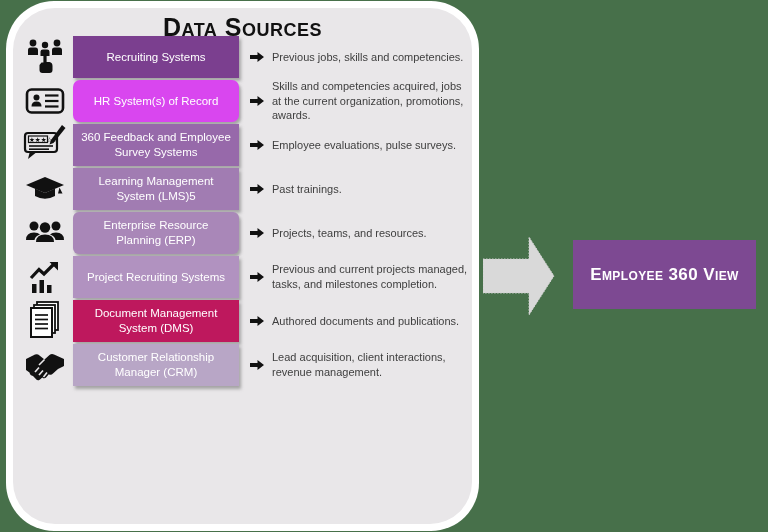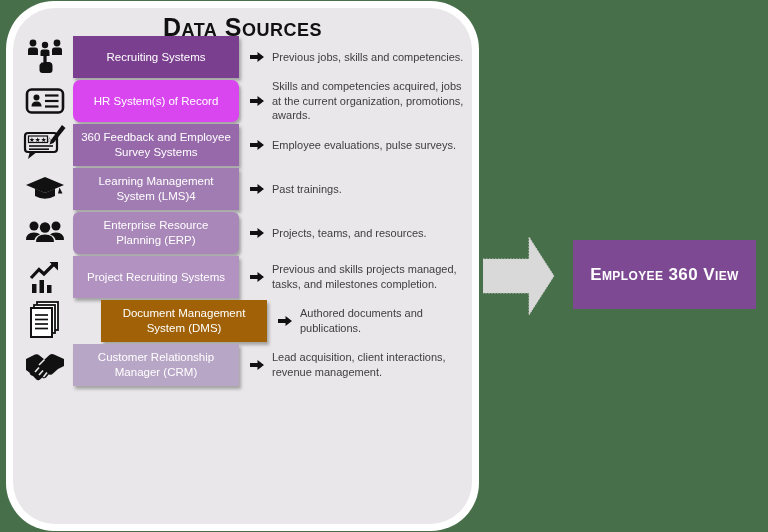--- a/index.html
+++ b/index.html
@@ -108,21 +108,21 @@
   </div>
 
   <div class="row">
     <div class="icon-cell">
               <svg width="44" height="36" viewBox="0 0 44 36">
     <polygon points="22,6 41,14 22,22 3,14" fill="#111"></polygon>
     <path d="M12,17.5 L12,25 Q22,30.5 32,25 L32,17.5 L22,22 Z" fill="#111"></path>
     <polygon points="36.5,16.5 39.5,22.5 35,22.5" fill="#111"></polygon>
   </svg>
             </div>
-    <div class="src-box" style="background: rgb(161, 124, 178);">Learning Management System (LMS)4</div>
+    <div class="src-box" style="background: rgb(161, 124, 178);">Learning Management System (LMS)5</div>
     <div class="bullet">
               <svg width="14" height="12" viewBox="0 0 14 12">
     <polygon points="0,4 7.5,4 7.5,1 14,6 7.5,11 7.5,8 0,8" fill="#111"></polygon>
   </svg>
             </div>
     <div class="desc">Past trainings.</div>
   </div>
 
   <div class="row">
     <div class="icon-cell">
@@ -157,38 +157,38 @@
     <polyline points="6,21 14,12.5 19,17 29,7" fill="none" stroke="#111" stroke-width="3.2"></polyline>
     <polygon points="24.5,5 33,5 33,13.5" fill="#111"></polygon>
   </svg>
             </div>
     <div class="src-box" style="background: rgb(177, 146, 192);">Project Recruiting Systems</div>
     <div class="bullet">
               <svg width="14" height="12" viewBox="0 0 14 12">
     <polygon points="0,4 7.5,4 7.5,1 14,6 7.5,11 7.5,8 0,8" fill="#111"></polygon>
   </svg>
             </div>
-    <div class="desc">Previous and skills projects managed, tasks, and milestones completion.</div>
+    <div class="desc">Previous and current projects managed, tasks, and milestones completion.</div>
   </div>
 
   <div class="row">
     <div class="icon-cell">
               <svg width="40" height="44" viewBox="0 0 40 44">
     <rect x="12" y="3" width="21" height="28" fill="#fff" stroke="#111" stroke-width="1.8"></rect>
     <rect x="9" y="6" width="21" height="28" fill="#fff" stroke="#111" stroke-width="1.8"></rect>
     <rect x="6" y="9" width="21" height="29" fill="#fff" stroke="#111" stroke-width="2"></rect>
     <g stroke="#111" stroke-width="1.7">
       <line x1="10" y1="16" x2="23" y2="16"></line>
       <line x1="10" y1="20.5" x2="23" y2="20.5"></line>
       <line x1="10" y1="25" x2="23" y2="25"></line>
       <line x1="10" y1="29.5" x2="23" y2="29.5"></line>
     </g>
   </svg>
             </div>
-    <div class="src-box" style="background: #a16207; margin-left: 28px;">Document Management System (DMS)</div>
+    <div class="src-box" style="background: #be185d;">Document Management System (DMS)</div>
     <div class="bullet">
               <svg width="14" height="12" viewBox="0 0 14 12">
     <polygon points="0,4 7.5,4 7.5,1 14,6 7.5,11 7.5,8 0,8" fill="#111"></polygon>
   </svg>
             </div>
     <div class="desc">Authored documents and publications.</div>
   </div>
 
   <div class="row">
     <div class="icon-cell">

